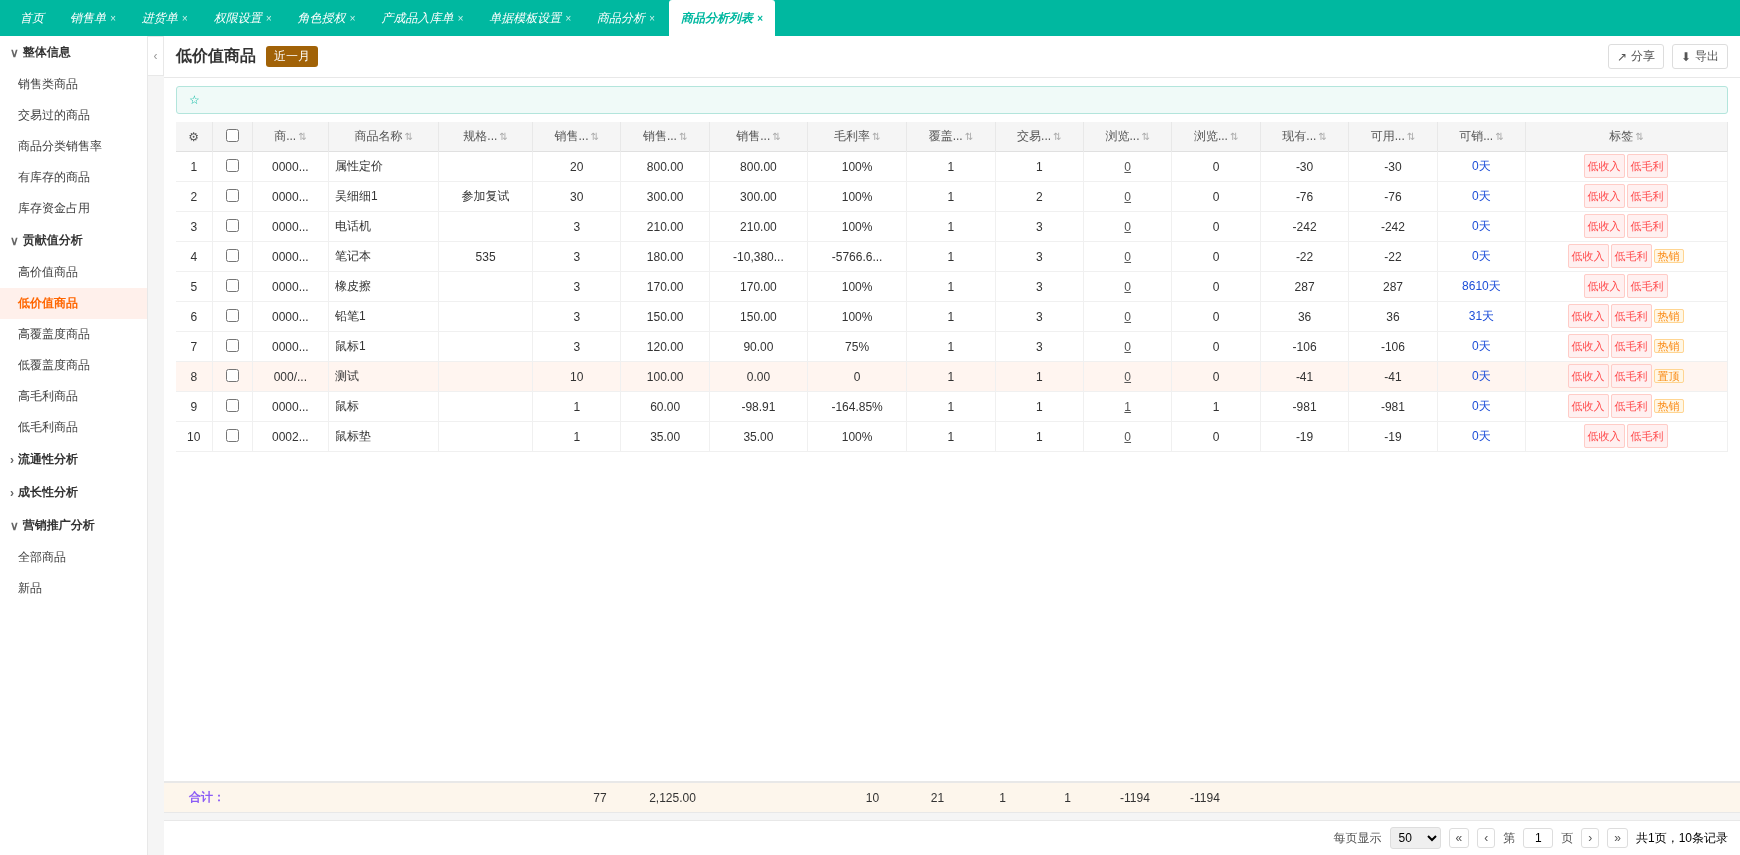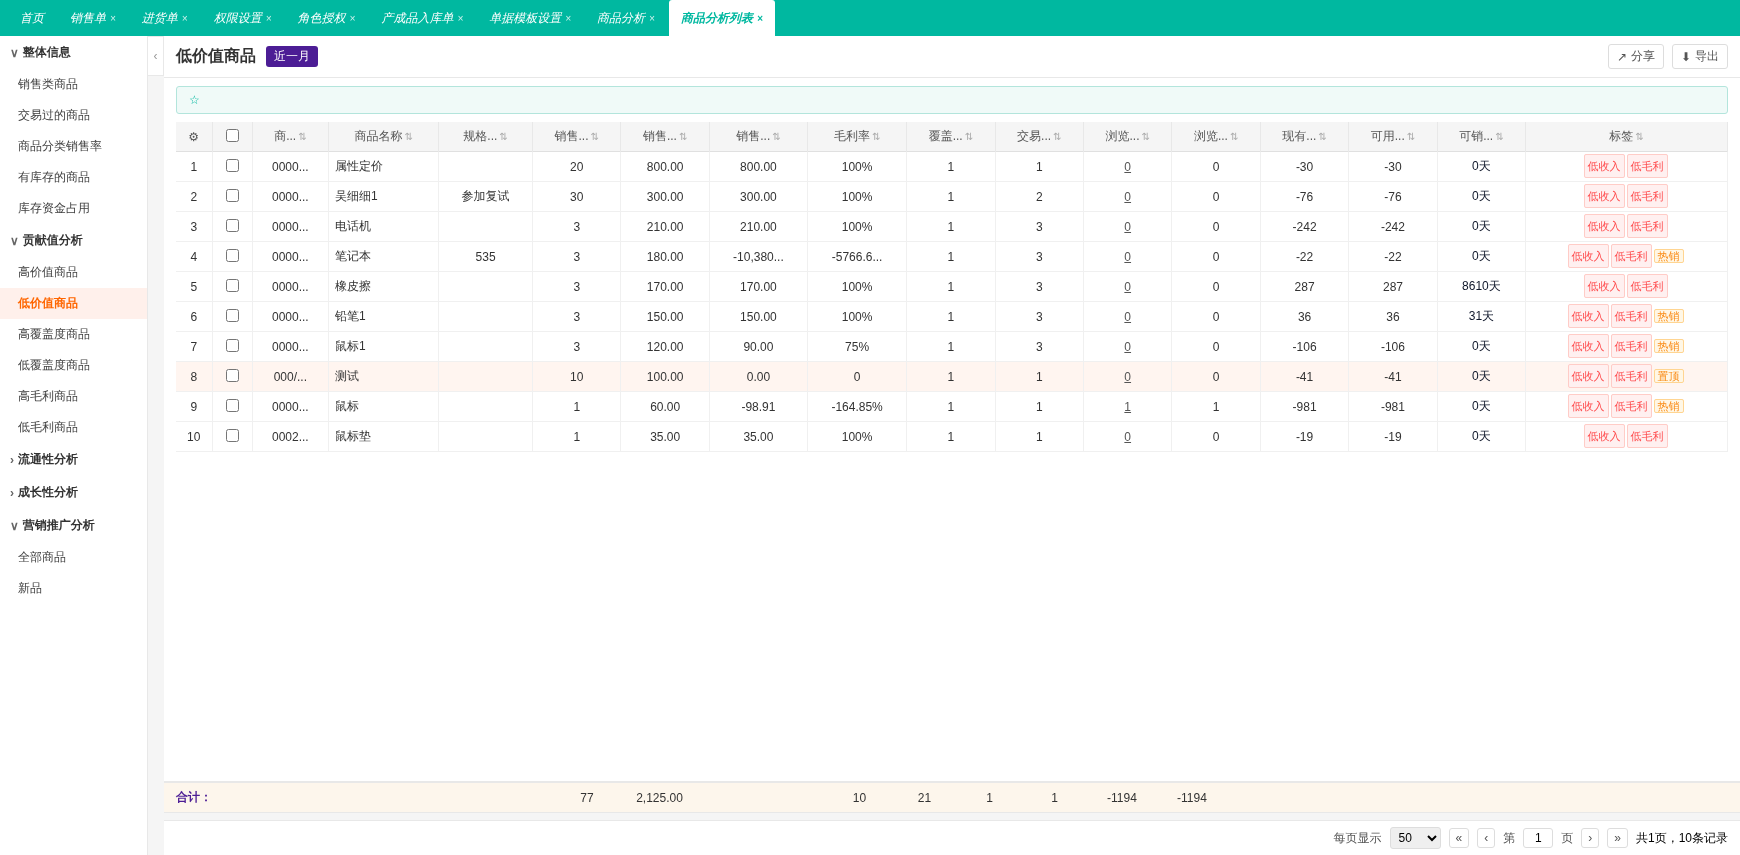--- a/index.html
+++ b/index.html
@@ -94,21 +94,21 @@
       border-bottom: 1px solid #e8e8e8;
       gap: 10px;
       background: #fff;
     }
     .page-title {
       font-size: 16px;
       font-weight: bold;
       color: #333;
     }
     .tag-btn {
-      background: #4c1d95;
+      background: #a16207;
       color: #fff;
       border: none;
       border-radius: 3px;
       padding: 2px 8px;
       cursor: pointer;
       font-size: 12px;
     }
     .search-box {
       display: flex;
       align-items: center;
@@ -190,37 +190,38 @@
     tbody td {
       padding: 6px 6px;
       text-align: center;
       color: #333;
       white-space: nowrap;
       border-right: 1px solid #f0f0f0;
     }
     tbody td.left { text-align: left; }
     .tag-red { color: #ff4d4f; font-size: 11px; background: #fff0f0; border: 1px solid #ffccc7; border-radius: 2px; padding: 5px 3px; margin-right: 2px; }
     .tag-orange { color: #fa8c16; font-size: 11px; background: #fff7e6; border: 1px solid #ffd591; border-radius: 2px; padding: 0 3px; margin-right: 2px; }
-    .day-red { color: #0f172a; }
+    .day-red { color: #1d4ed8; }
     .underline { text-decoration: underline; color: #555; cursor: pointer; }
     input[type="checkbox"] { cursor: pointer; }
 
     
     .table-footer {
       background: #fdf6ec;
       border-top: 2px solid #e8e8e8;
       padding: 6px 12px;
       display: flex;
       align-items: center;
       gap: 0;
     }
     .footer-label {
       font-weight: bold;
-      color: #4c1d95;
+      color: #8b5cf6;
       min-width: 80px;
+      margin-left: 13px;
     }
     .footer-cell {
       text-align: center;
       color: #333;
       white-space: nowrap;
     }
 
     
     .pagination-bar {
       display: flex;

